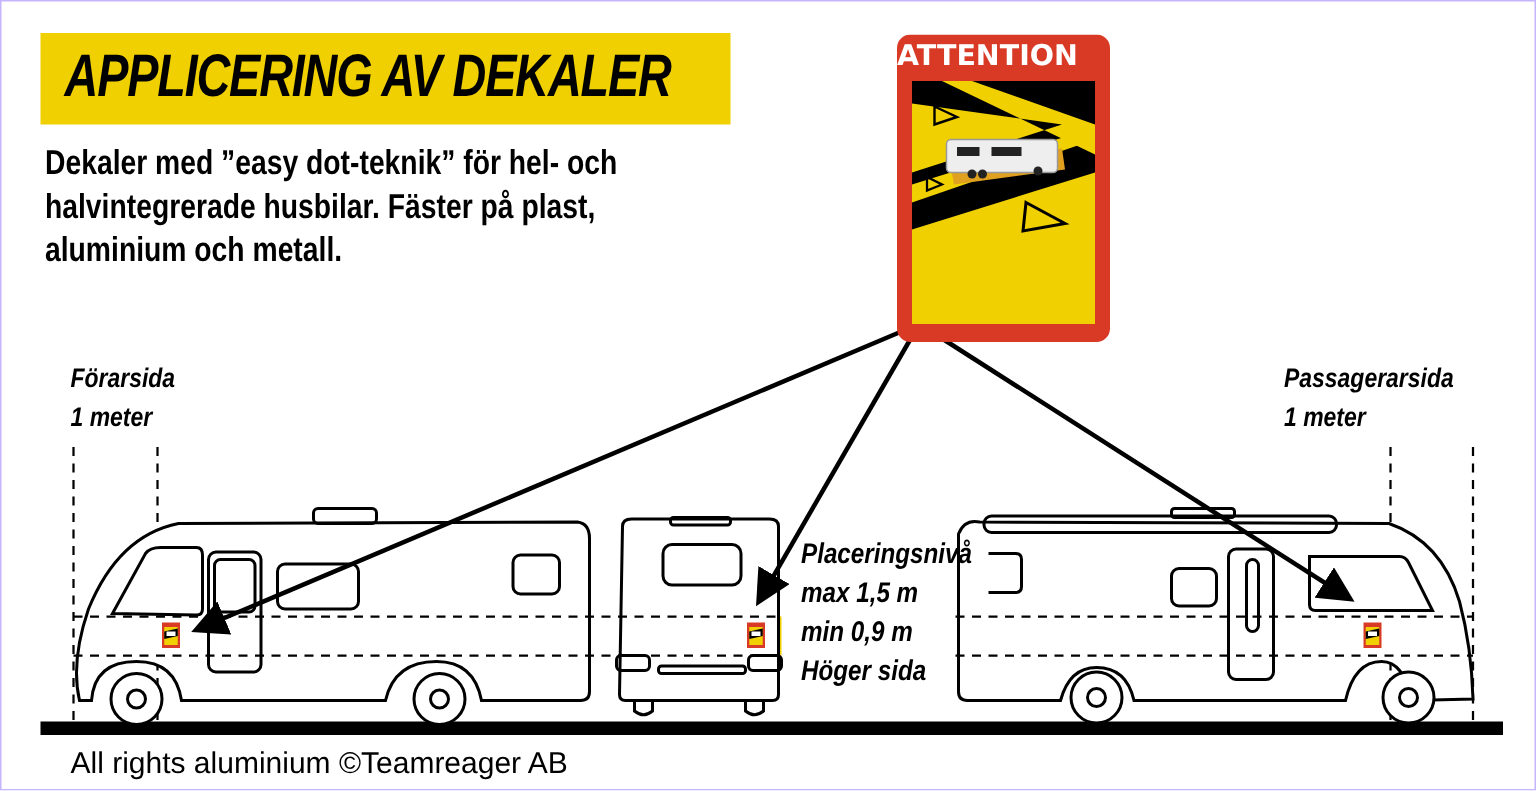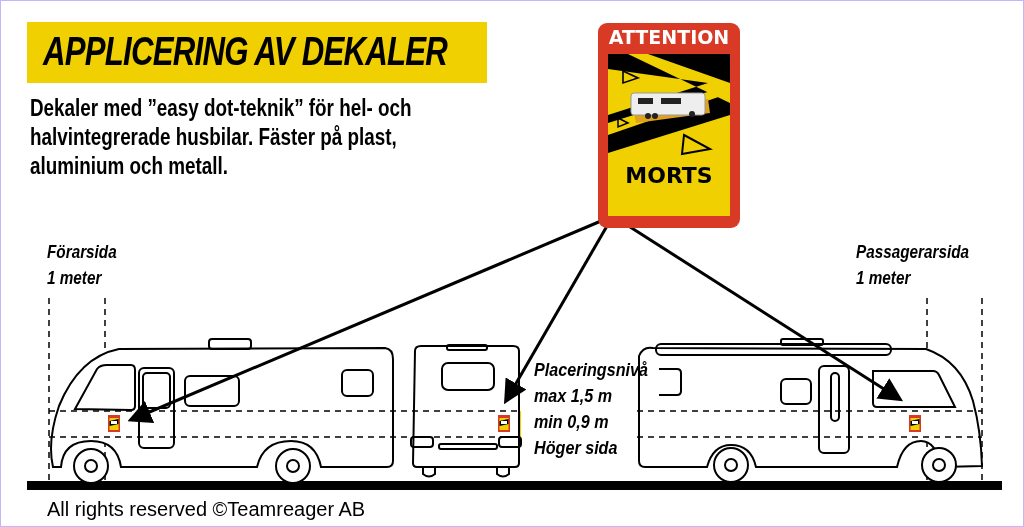--- a/index.html
+++ b/index.html
@@ -4,21 +4,21 @@
 <style>
   html,body{margin:0;padding:0;background:#fff;}
   .frame{position:relative;width:1022px;height:525px;border:1px solid #c4b5fd;overflow:hidden;background:#fff;font-family:"Liberation Sans",sans-serif;}
   .title-bar{position:absolute;left:26px;top:21px;width:460px;height:61px;background:#f0d000;}
   .title{position:absolute;left:42px;top:28px;font-size:40px;font-weight:bold;font-style:italic;letter-spacing:-1px;transform:scaleX(0.78);transform-origin:left top;white-space:nowrap;color:#000;}
   .desc{position:absolute;left:29px;top:93px;width:560px;font-size:23px;font-weight:bold;line-height:29px;transform:scaleX(0.82);transform-origin:left top;color:#000;}
   .lbl{position:absolute;font-weight:bold;font-style:italic;font-size:18px;line-height:26px;transform:scaleX(0.85);transform-origin:left top;color:#000;white-space:nowrap;}
   .copyright{position:absolute;left:46px;top:497px;font-size:20px;color:#000;white-space:nowrap;}
   svg{position:absolute;left:0;top:0;}
   .sign{position:absolute;left:597px;top:22px;width:142px;height:205px;}
-  .sign-top{position:absolute;left:0;top:3px;width:100%;text-align:center;color:#fff;font-weight:bold;font-size:19px;font-family:"DejaVu Sans",sans-serif;}
+  .sign-top{position:absolute;left:0;top:3px;width:100%;text-align:left;color:#fff;font-weight:bold;font-size:19px;font-family:"DejaVu Sans",sans-serif;}
   .sign-bot{position:absolute;left:0;top:141px;width:100%;text-align:center;color:#000;font-weight:bold;font-size:22px;line-height:23px;font-family:"DejaVu Sans",sans-serif;}
 </style>
 </head>
 <body>
 
 <div class="frame">
 
   <div class="title-bar"></div>
   <div class="title">APPLICERING AV DEKALER</div>
   <div class="desc">Dekaler med ”easy dot-teknik” för hel- och halvintegrerade husbilar. Fäster på plast, aluminium och metall.</div>
@@ -120,33 +120,32 @@
         <circle cx="20" cy="33" r="3" fill="#222"></circle>
         <circle cx="27" cy="33" r="3" fill="#222"></circle>
         <circle cx="64" cy="31" r="3" fill="#222"></circle>
       </g>
       <path d="M25,48 L40,55 L25,60 z" fill="none" stroke="#000" stroke-width="1.6"></path>
       <path d="M86,112 L112,126 L84,131 z" fill="none" stroke="#000" stroke-width="2"></path>
       <path d="M20,95 L30,100 L20,104 z" fill="none" stroke="#000" stroke-width="1.5"></path>
     </svg>
     <div class="sign-top">ATTENTION</div>
     <div class="sign-bot">
-      <div>MORTS</div>
     </div>
   </div>
 
   <div class="lbl" style="left:46px;top:238px;">
     <div>Förarsida</div>
     <div>1 meter</div>
   </div>
   <div class="lbl" style="left:855px;top:238px;">
     <div>Passagerarsida</div>
     <div>1 meter</div>
   </div>
   <div class="lbl" style="left:533px;top:356px;font-size:19px;">
     <div>Placeringsnivå</div>
     <div>max 1,5 m</div>
     <div>min 0,9 m</div>
     <div>Höger sida</div>
   </div>
 
-  <div class="copyright">All rights reserved ©Teamreager AB</div>
+  <div class="copyright">All rights aluminium ©Teamreager AB</div>
 </div>
 
 </body></html>

